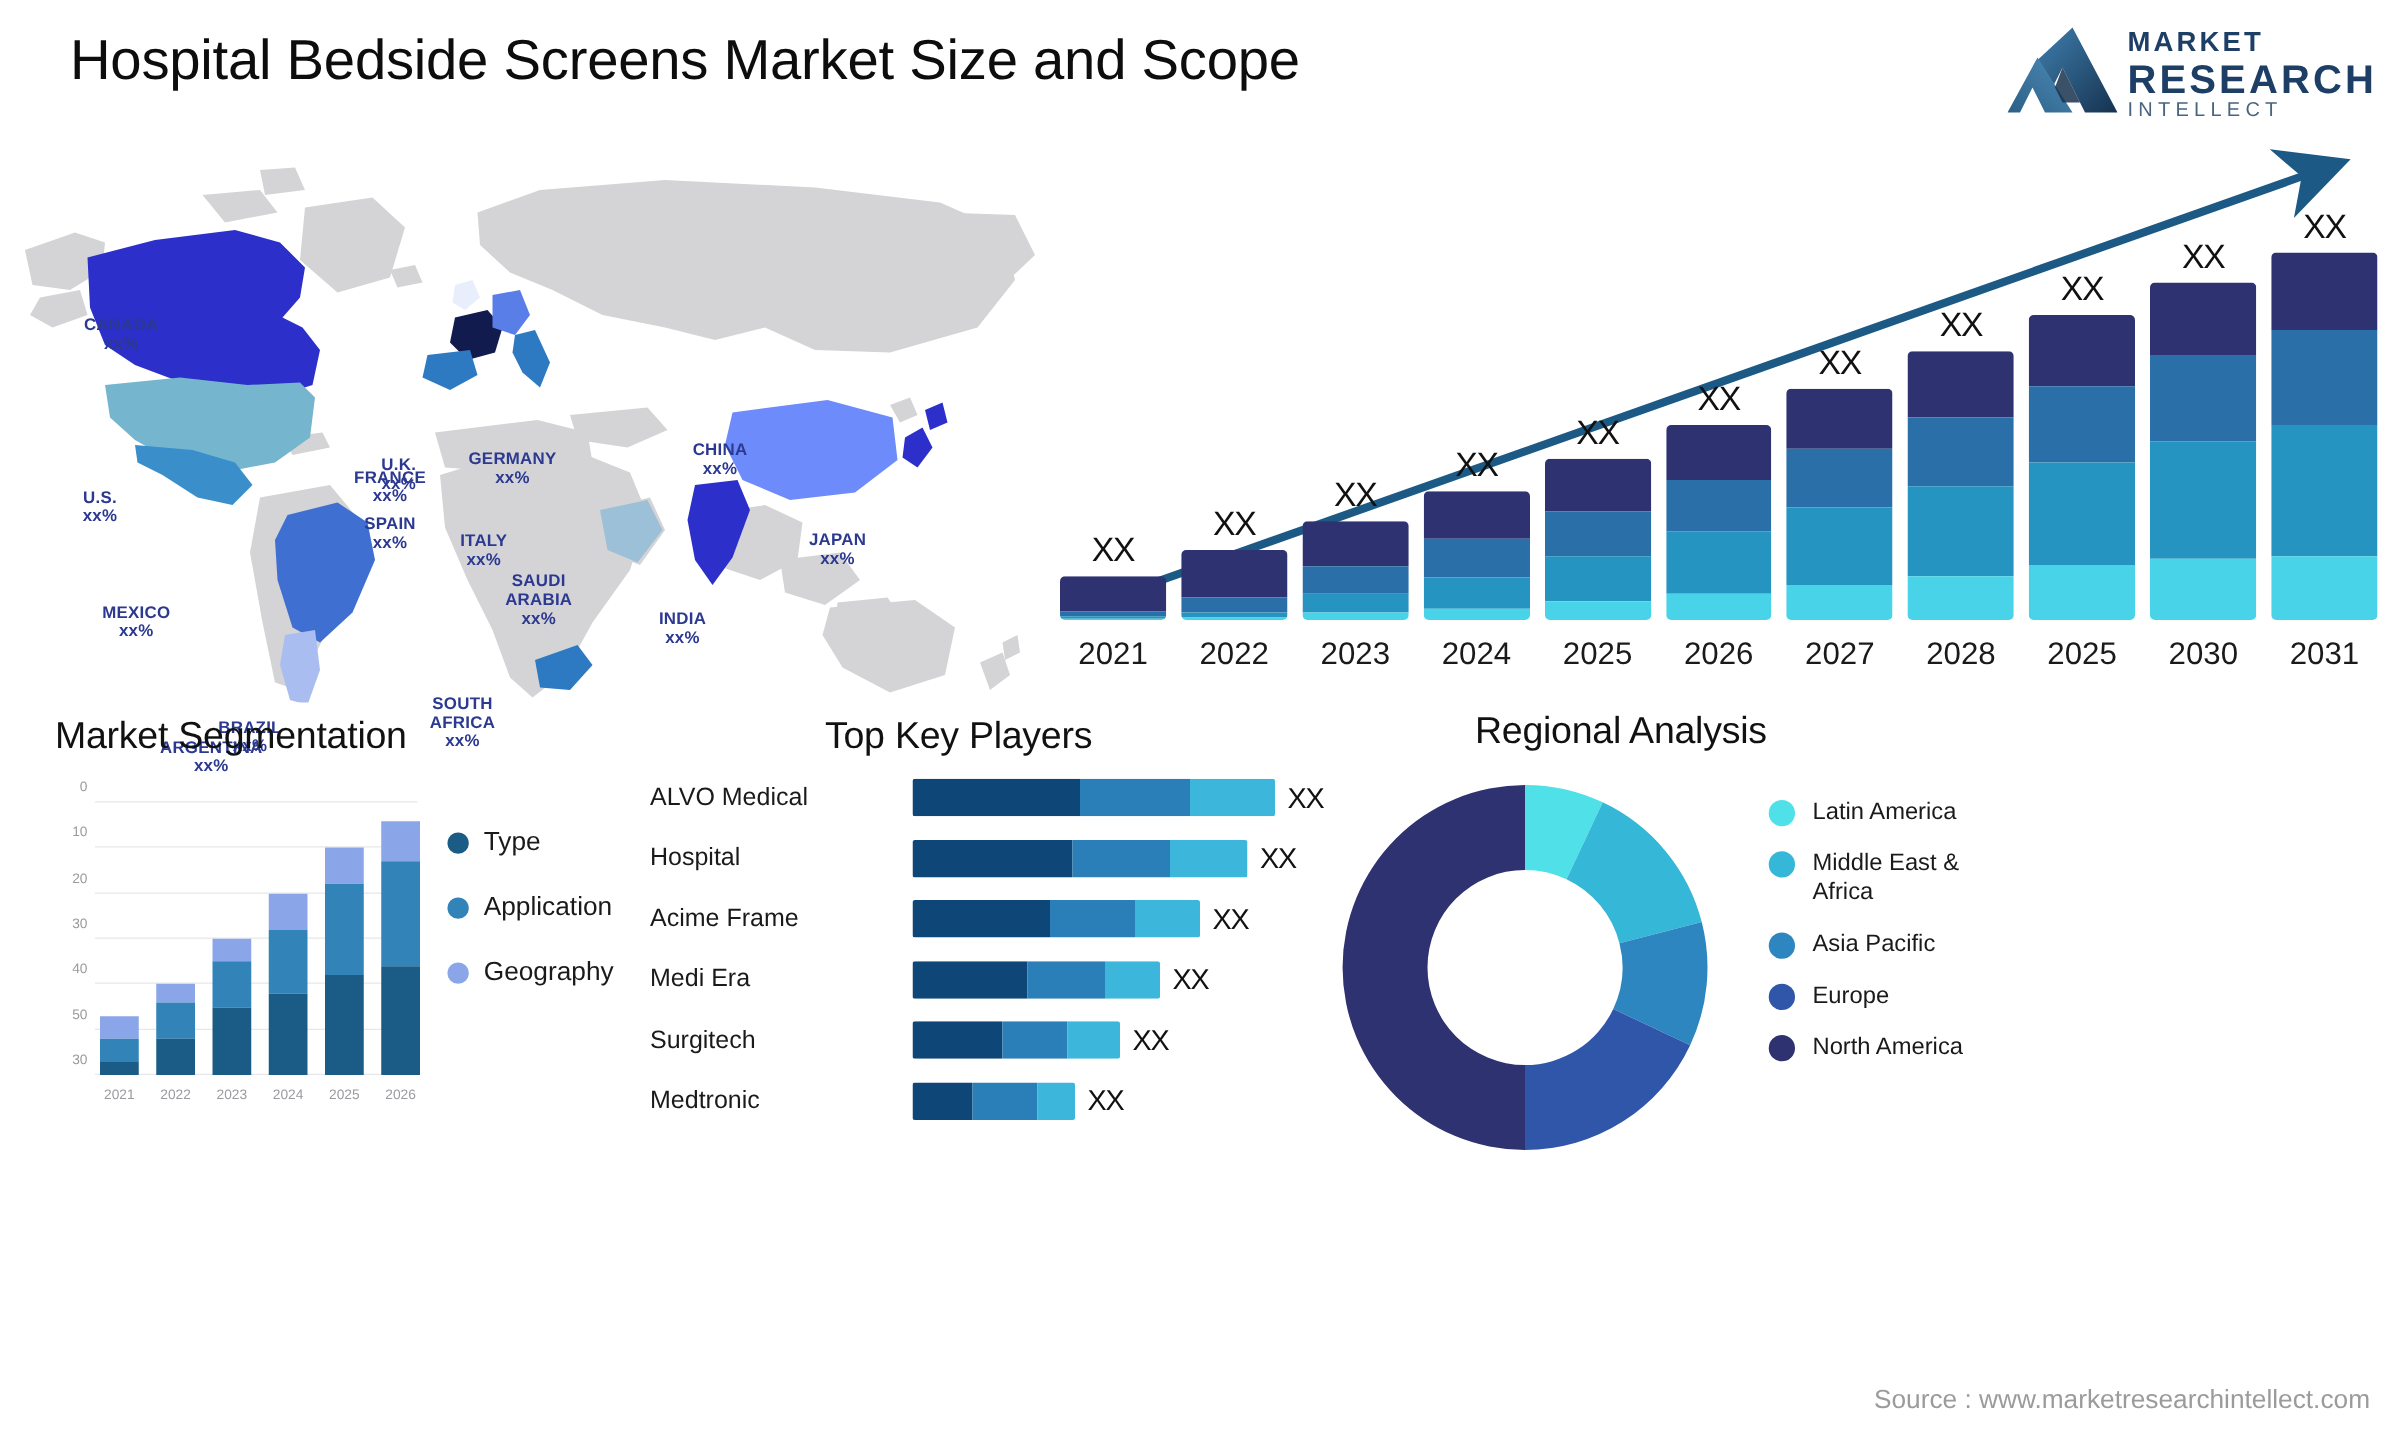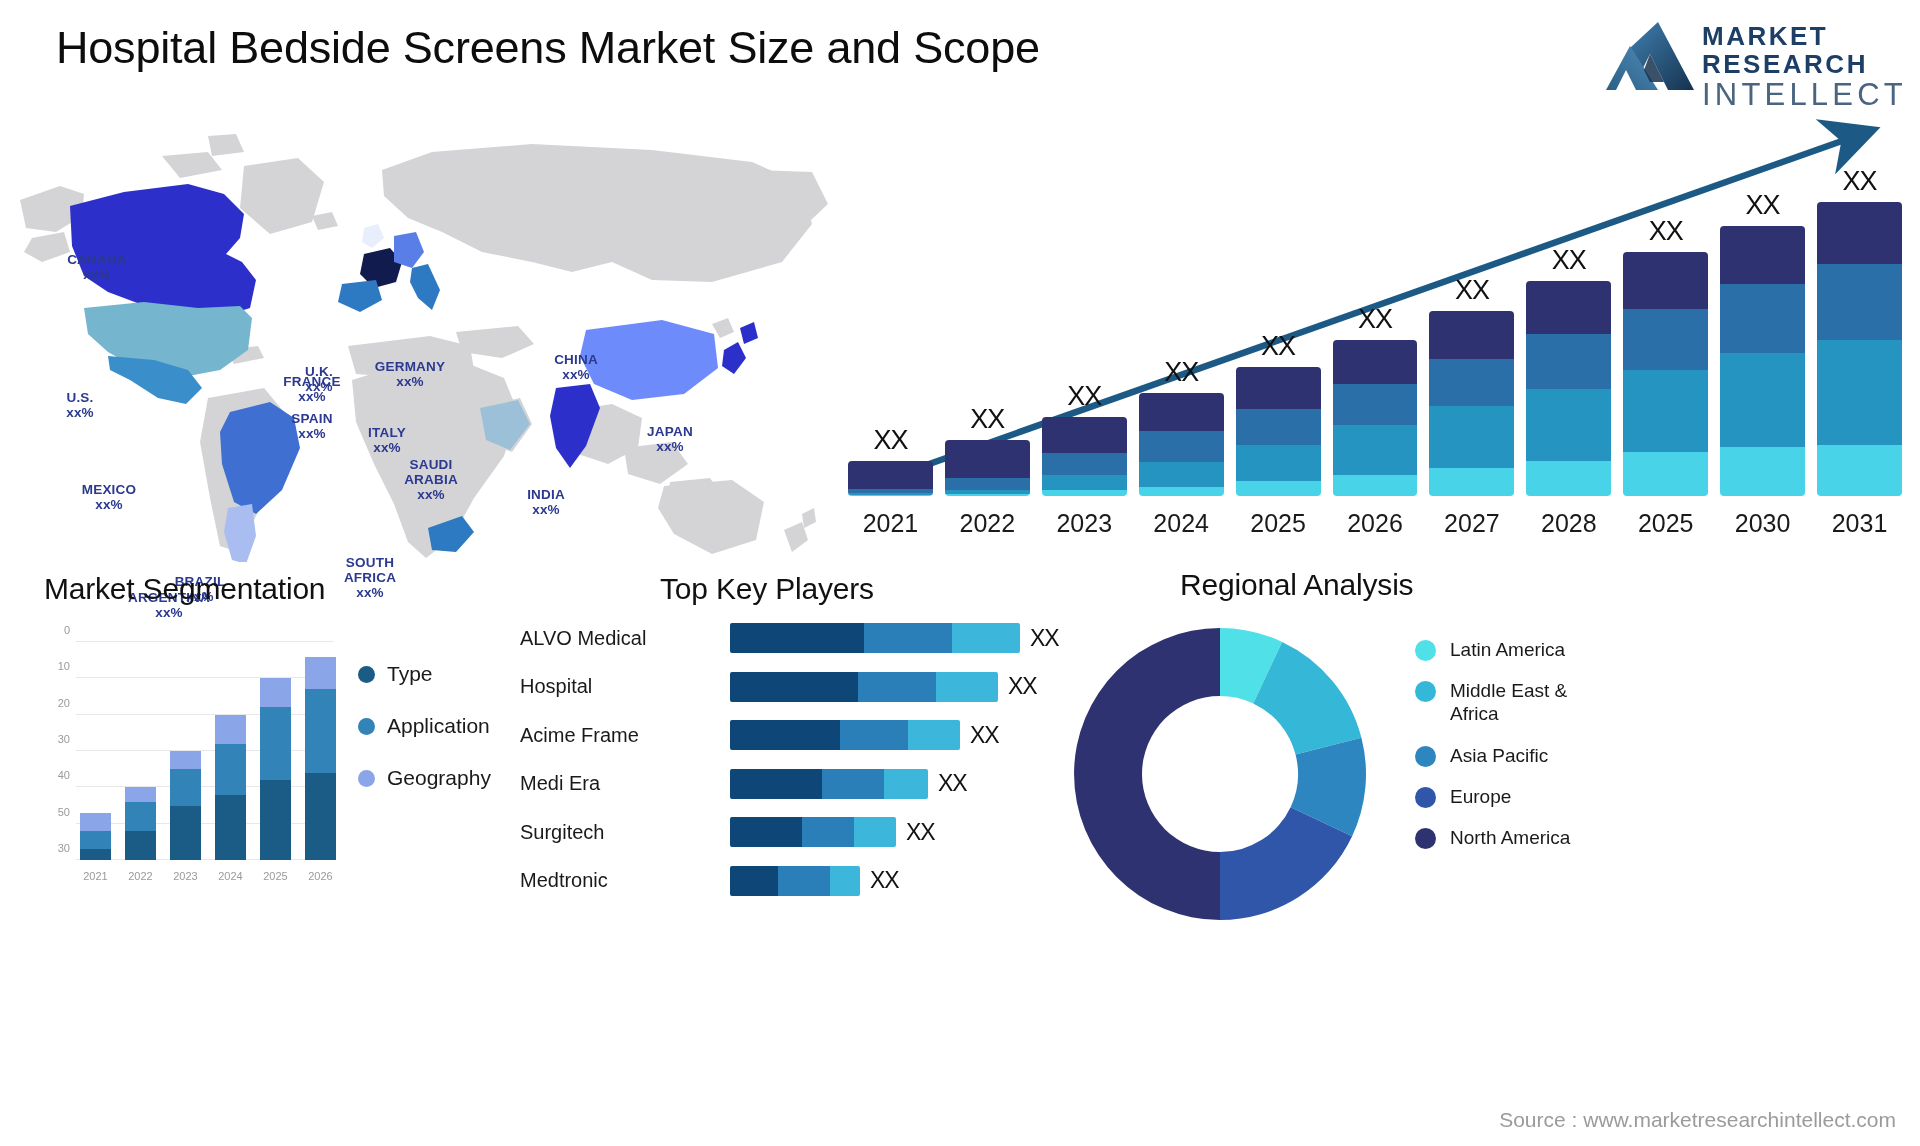--- a/index.html
+++ b/index.html
@@ -13,23 +13,23 @@
   
   #header { position:absolute; top:0; left:0; width:1920px; height:118px; }
   #page-title {
     position:absolute; left:56px; top:22px;
     font-size:45px; font-weight:400; color:#0d0d0d;
     letter-spacing:-0.2px; white-space:nowrap;
   }
   #logo { position:absolute; right:22px; top:14px; width:292px; height:88px; }
   #logo-mark { position:absolute; left:0; top:6px; width:88px; height:74px; }
   #logo-text { position:absolute; left:96px; top:8px; }
-  .logo-line1 { font-size:26px; font-weight:700; letter-spacing:2.5px; color:#1d3f66; line-height:1.08; }
-  .logo-line2 { font-size:26px; font-weight:700; letter-spacing:2.5px; color:#1d3f66; line-height:1.08; }
-  .logo-line3 { font-size:31px; font-weight:400; letter-spacing:4.2px; color:#4a6580; line-height:1.12; }
+  .logo-line1 { font-size:22px; font-weight:700; letter-spacing:2.5px; color:#1d3f66; line-height:1.08; }
+  .logo-line2 { font-size:32px; font-weight:700; letter-spacing:2.5px; color:#1d3f66; line-height:1.08; }
+  .logo-line3 { font-size:16px; font-weight:400; letter-spacing:4.2px; color:#4a6580; line-height:1.12; }
 
   
   #map-panel { position:absolute; left:12px; top:112px; width:830px; height:450px; }
   #map-svg { position:absolute; left:0; top:0; }
   .map-label {
     position:absolute; color:#2b3990; font-size:13.5px; font-weight:700;
     text-align:center; line-height:1.12; letter-spacing:0.2px;
     white-space:nowrap;
   }
 

